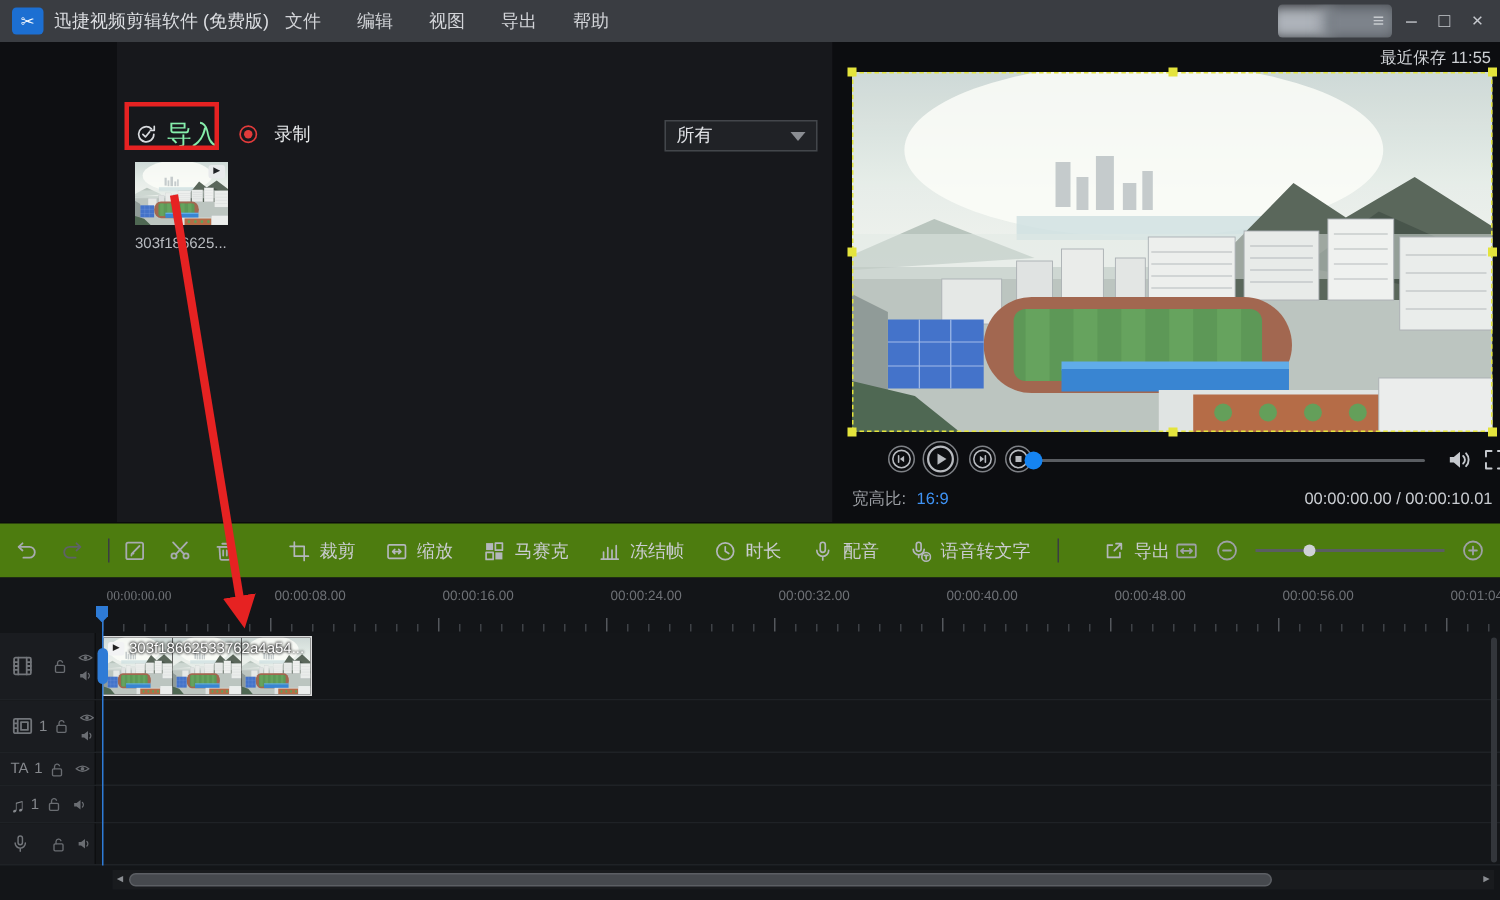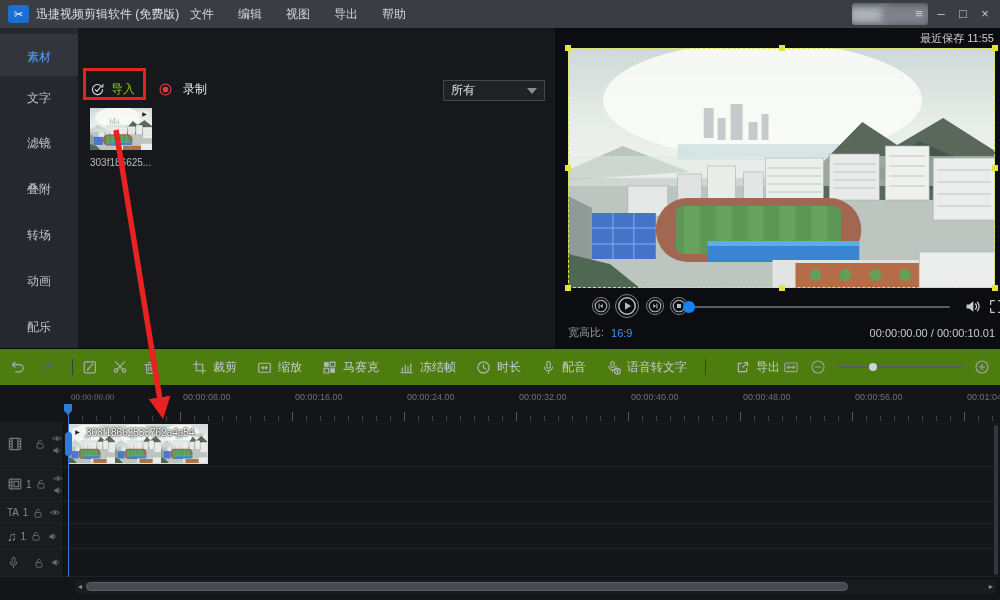--- a/index.html
+++ b/index.html
@@ -23,21 +23,21 @@
   .side-tile{position:absolute;left:0;top:6px;width:78px;height:42px;background:#32353b;}
   .side-item{position:absolute;left:0;width:78px;height:28px;line-height:28px;text-align:center;
              font-size:12px;color:#c2c5ca;cursor:pointer;}
   .side-item.active{color:#4da0ff;}
   
   .material{position:absolute;left:78px;top:28px;width:477px;height:320px;background:#17181c;}
   .tabs{position:absolute;left:119px;top:24px;display:flex;gap:3px;}
   .tab{width:78px;height:21px;line-height:21px;text-align:center;font-size:12px;background:#383b40;color:#9a9da2;cursor:pointer;}
   .tab.active{background:#1584f2;color:#fff;}
   .imp-btn{position:absolute;left:12px;top:49px;height:24px;display:flex;align-items:center;gap:6px;
-           font-size:12px;color:#84cc16;cursor:pointer;text-align:center;}
+           font-size:17px;color:#86efac;cursor:pointer;text-align:center;}
   .imp-btn .icon{width:15px;height:15px;color:#d8dade;}
   .rec-btn{position:absolute;left:80px;top:49px;height:24px;display:flex;align-items:center;gap:10px;
            font-size:12px;color:#e8eaec;cursor:pointer;}
   .rec-btn .icon{width:15px;height:15px;}
   .dropdown{position:absolute;left:365px;top:52px;width:102px;height:21px;background:#202226;border:1px solid #43464b;
             display:flex;align-items:center;padding:0 7px;font-size:12px;color:#e2e4e8;cursor:pointer;}
   .dd-arrow{margin-left:auto;width:0;height:0;border-left:5px solid transparent;border-right:5px solid transparent;
             border-top:6px solid #8a8d92;}
   .media-item{position:absolute;left:12px;top:80px;width:66px;cursor:pointer;}
   .media-thumb{position:relative;width:62px;height:42px;background:#333;overflow:hidden;}
@@ -137,32 +137,20 @@
         <div class="b2"></div>
       </div>
     <div class="winctl">
         <span class="wc">≡</span>
         <span class="wc">–</span>
         <span class="wc">□</span>
         <span class="wc">×</span>
       </div>
   </div>
 
-  <div class="sidebar">
-    <div class="side-tile"></div>
-    <div>
-        <div class="side-item active" style="top: 15px;">素材</div>
-        <div class="side-item" style="top: 56px;">文字</div>
-        <div class="side-item" style="top: 101px;">滤镜</div>
-        <div class="side-item" style="top: 147px;">叠附</div>
-        <div class="side-item" style="top: 193px;">转场</div>
-        <div class="side-item" style="top: 239px;">动画</div>
-        <div class="side-item" style="top: 285px;">配乐</div>
-      </div>
-  </div>
 
   <div class="material">
     <div class="imp-btn">
       <span class="icon">
           <svg viewBox="0 0 16 16" fill="none" stroke="currentColor" stroke-width="1.2" stroke-linecap="round" stroke-linejoin="round">
             <path d="M13.4 8 a5.4 5.4 0 1 1-1.7-3.9"></path>
             <path d="M13.7 2.4 v2.8 h-2.8"></path>
             <path d="M5.6 8.1 l1.8 1.8 3-3.6"></path>
           </svg>
         </span>

